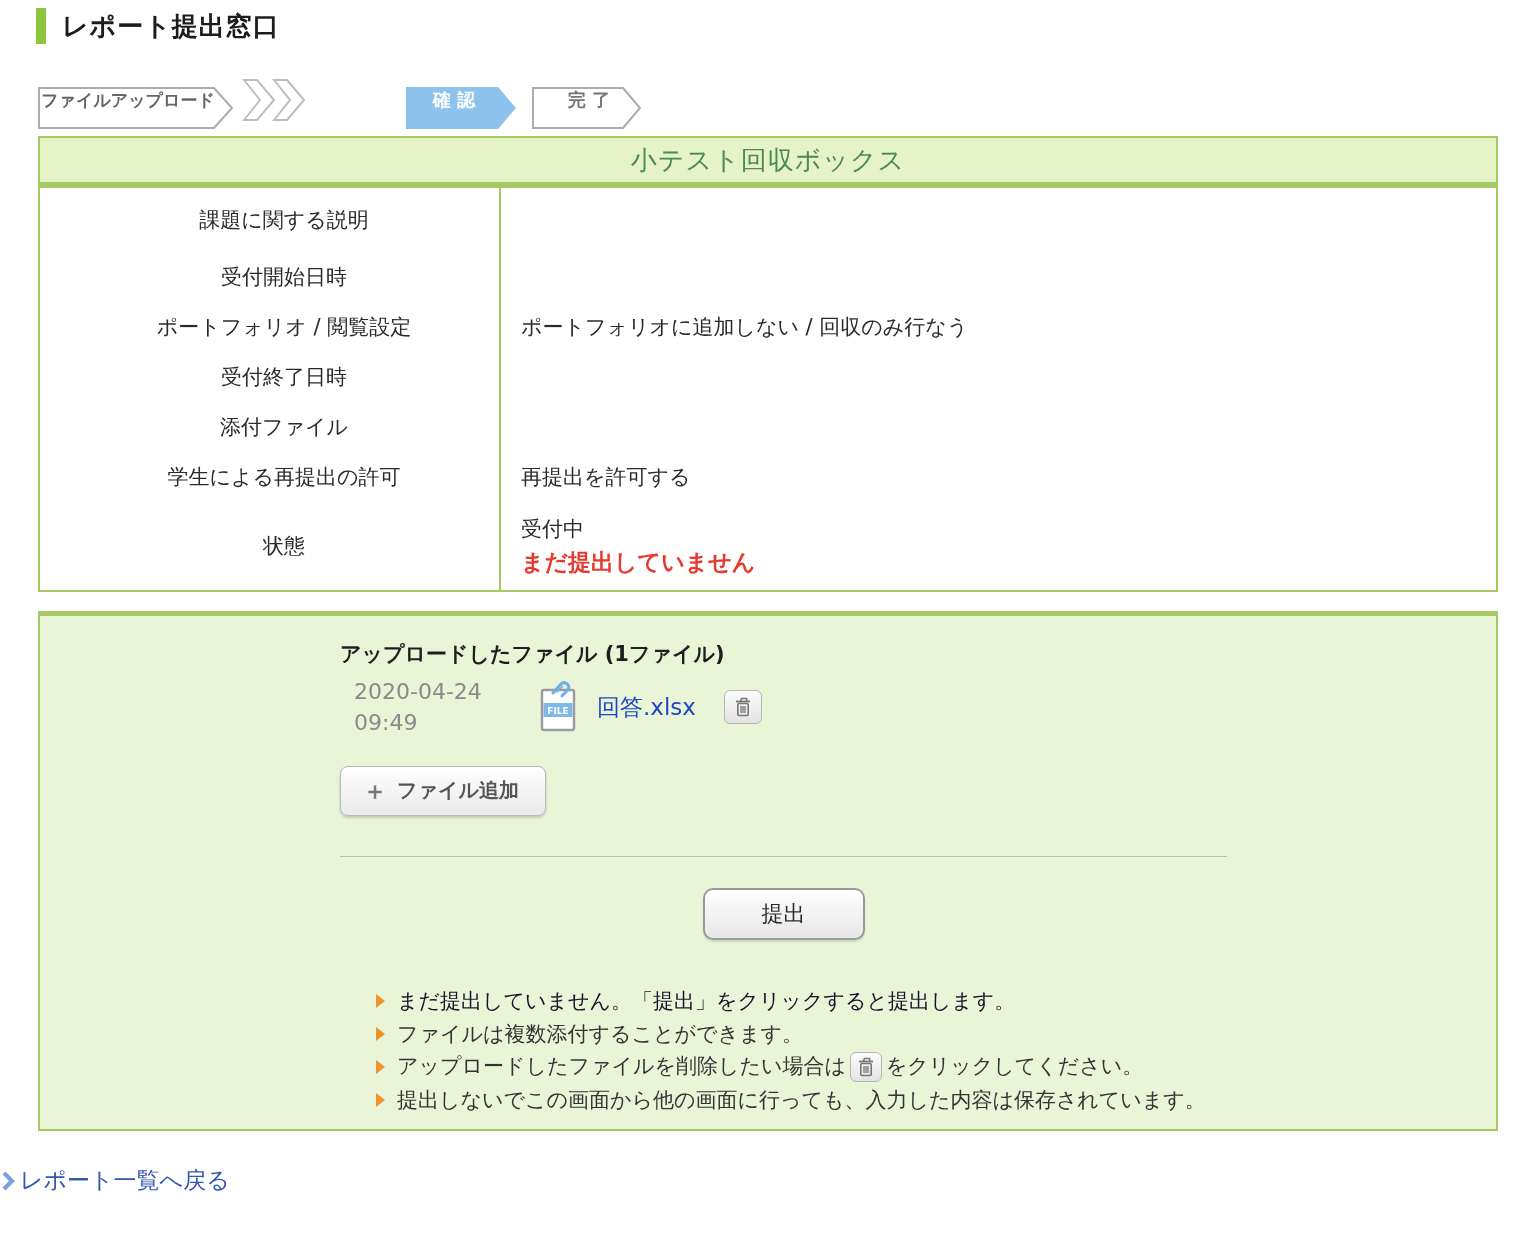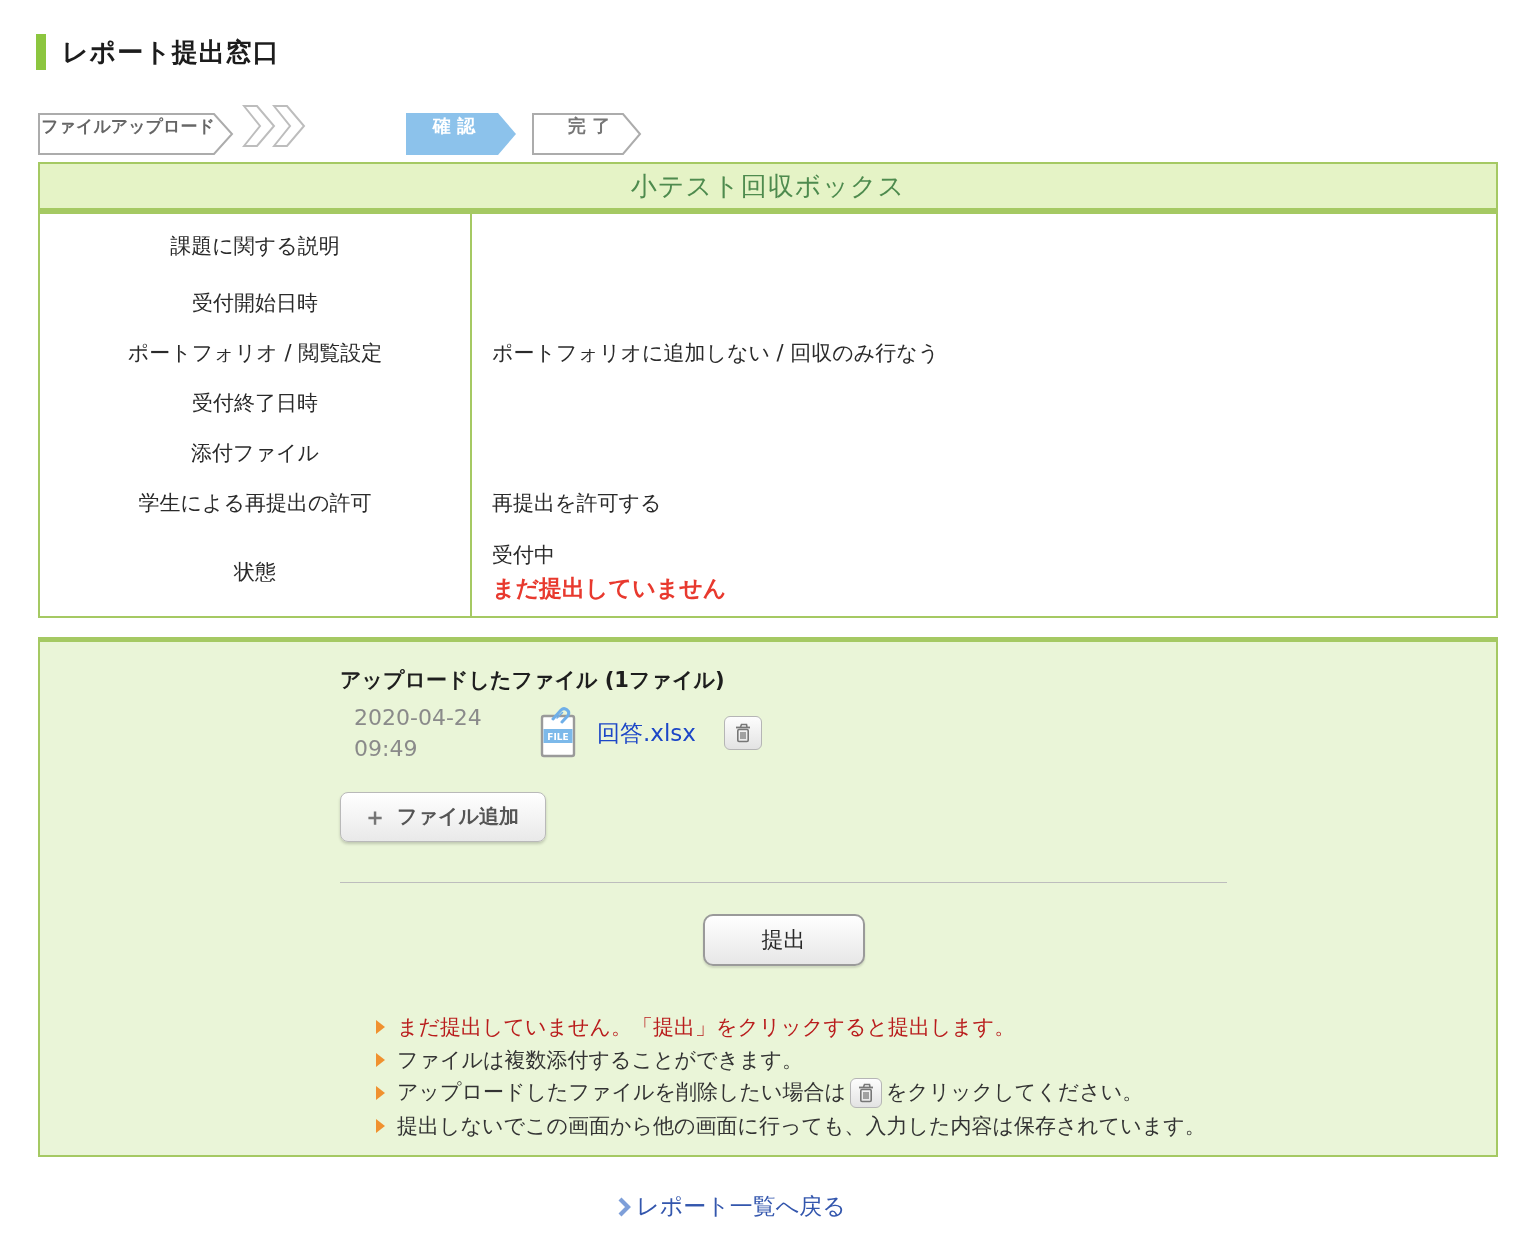--- a/index.html
+++ b/index.html
@@ -2,21 +2,21 @@
 <html><head>
 <meta charset="utf-8">
 <style>
   * { margin:0; padding:0; box-sizing:border-box; }
   html,body { width:1536px; height:1242px; background:#ffffff;
     font-family:"DejaVu Sans","Liberation Sans",sans-serif; color:#222; }
 
   .page { width:1536px; height:1242px; overflow:hidden; }
 
   
-  .title-row { display:flex; align-items:center; margin:34px 0 0 36px; }
+  .title-row { display:flex; align-items:center; margin:8px 0 0 36px; }
   .accent-bar { width:10px; height:36px; background:#8CC63F; margin-right:16px; }
   .page-title { font-size:26px; font-weight:bold; color:#1c1c1c; letter-spacing:1px; }
 
   
   .steps { display:flex; align-items:center; margin:34px 0 0 38px; height:44px; }
   .step { position:relative; height:26px; }
   .step .step-label { position:absolute; inset:0; display:flex; align-items:center;
     justify-content:center; font-size:17px; font-weight:bold; color:#666; }
   .step.step-first .step-label { padding-right:16px; }
   .step.step-active .step-label { color:#fff; font-size:18px; padding-right:14px; }
@@ -27,21 +27,21 @@
 
   
   .box-header { margin:14px 38px 0 38px; width:1460px; height:52px;
     background:#E5F3C6; border:2px solid #A5C963; border-bottom:6px solid #A5C963;
     display:flex; align-items:center; justify-content:center;
     font-size:26px; color:#4E8B4E; letter-spacing:1px; }
 
   
   .details-table { margin:0 38px; width:1460px; border:2px solid #A5C963; border-top:none;
     background:#fff; }
-  .t-row { display:flex; height:50px; }
+  .t-row { display:flex; height:50px;padding-left:29px; }
   .t-row:first-child { height:64px; }
   .t-row:last-child { height:88px; }
   .t-label { width:432px; border-right:2px solid #A5C963; display:flex;
     align-items:center; justify-content:center; font-size:21px; color:#2a2a2a; }
   .t-value { flex:1; padding-left:20px; display:flex; flex-direction:column;
     justify-content:center; font-size:21px; color:#2a2a2a; line-height:33px; }
   .alert-red { color:#E8392E; font-weight:bold; font-size:23px; }
 
   
   .panel { margin:19px 38px 0 38px; width:1460px; height:520px;
@@ -71,24 +71,24 @@
     background:linear-gradient(#ffffff,#e7e7e7); box-shadow:0 2px 2px rgba(0,0,0,0.12);
     font-size:22px; color:#2a2a2a; cursor:pointer;
     font-family:"DejaVu Sans","Liberation Sans",sans-serif; }
 
   .notes { margin-top:44px; margin-left:36px; }
   .note-line { display:flex; align-items:center; font-size:21px; color:#333;
     min-height:33px; line-height:30px; }
   .note-arrow { width:0; height:0; border-left:9px solid #F0912F;
     border-top:7px solid transparent; border-bottom:7px solid transparent;
     margin-right:12px; flex:none; }
-  .note-red { color:#b91c1c; }
-
-  
-  .back-row { margin:34px 74px 0 0; display:flex; justify-content:center; }
+  .note-red { color:#0f172a; }
+
+  
+  .back-row { margin:34px 74px 0 0; display:flex; justify-content:flex-start; }
   .back-link { display:inline-flex; align-items:center; font-size:23px;
     color:#3356AD; text-decoration:none; cursor:pointer; }
   .back-link svg { margin-right:4px; }
 </style>
 </head>
 <body>
 
 <div class="page">
 
   <div class="title-row">

